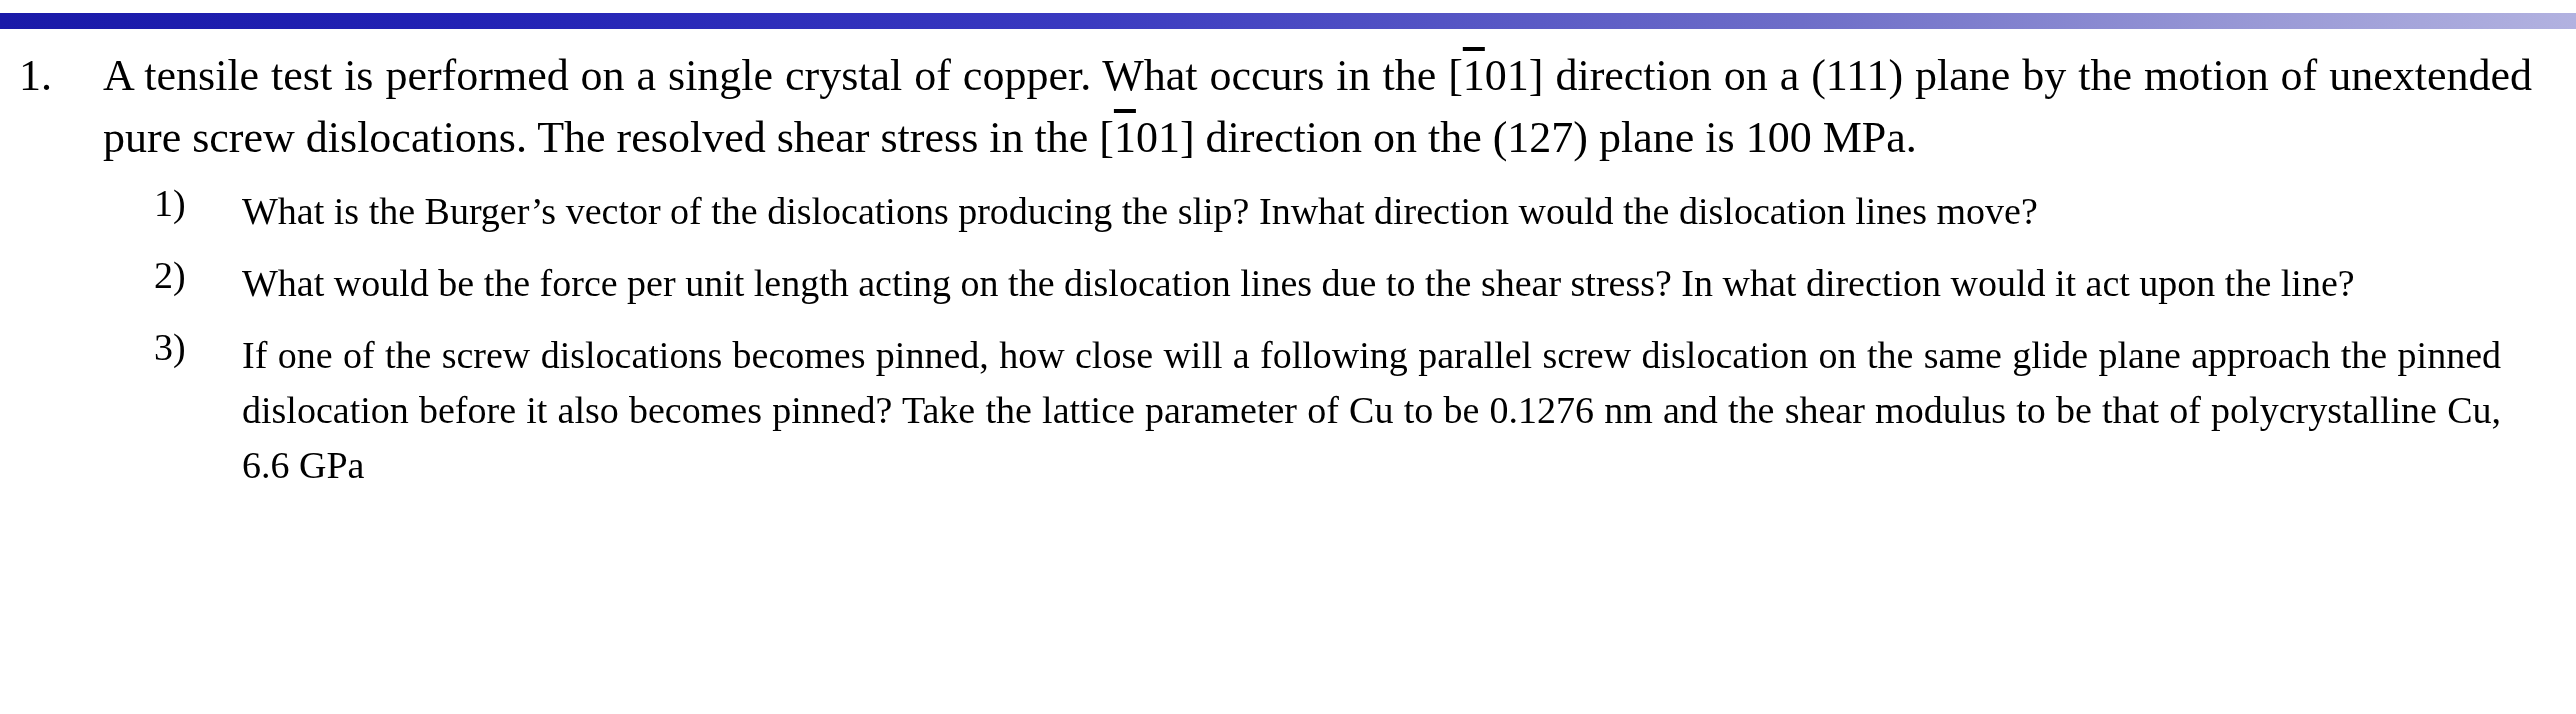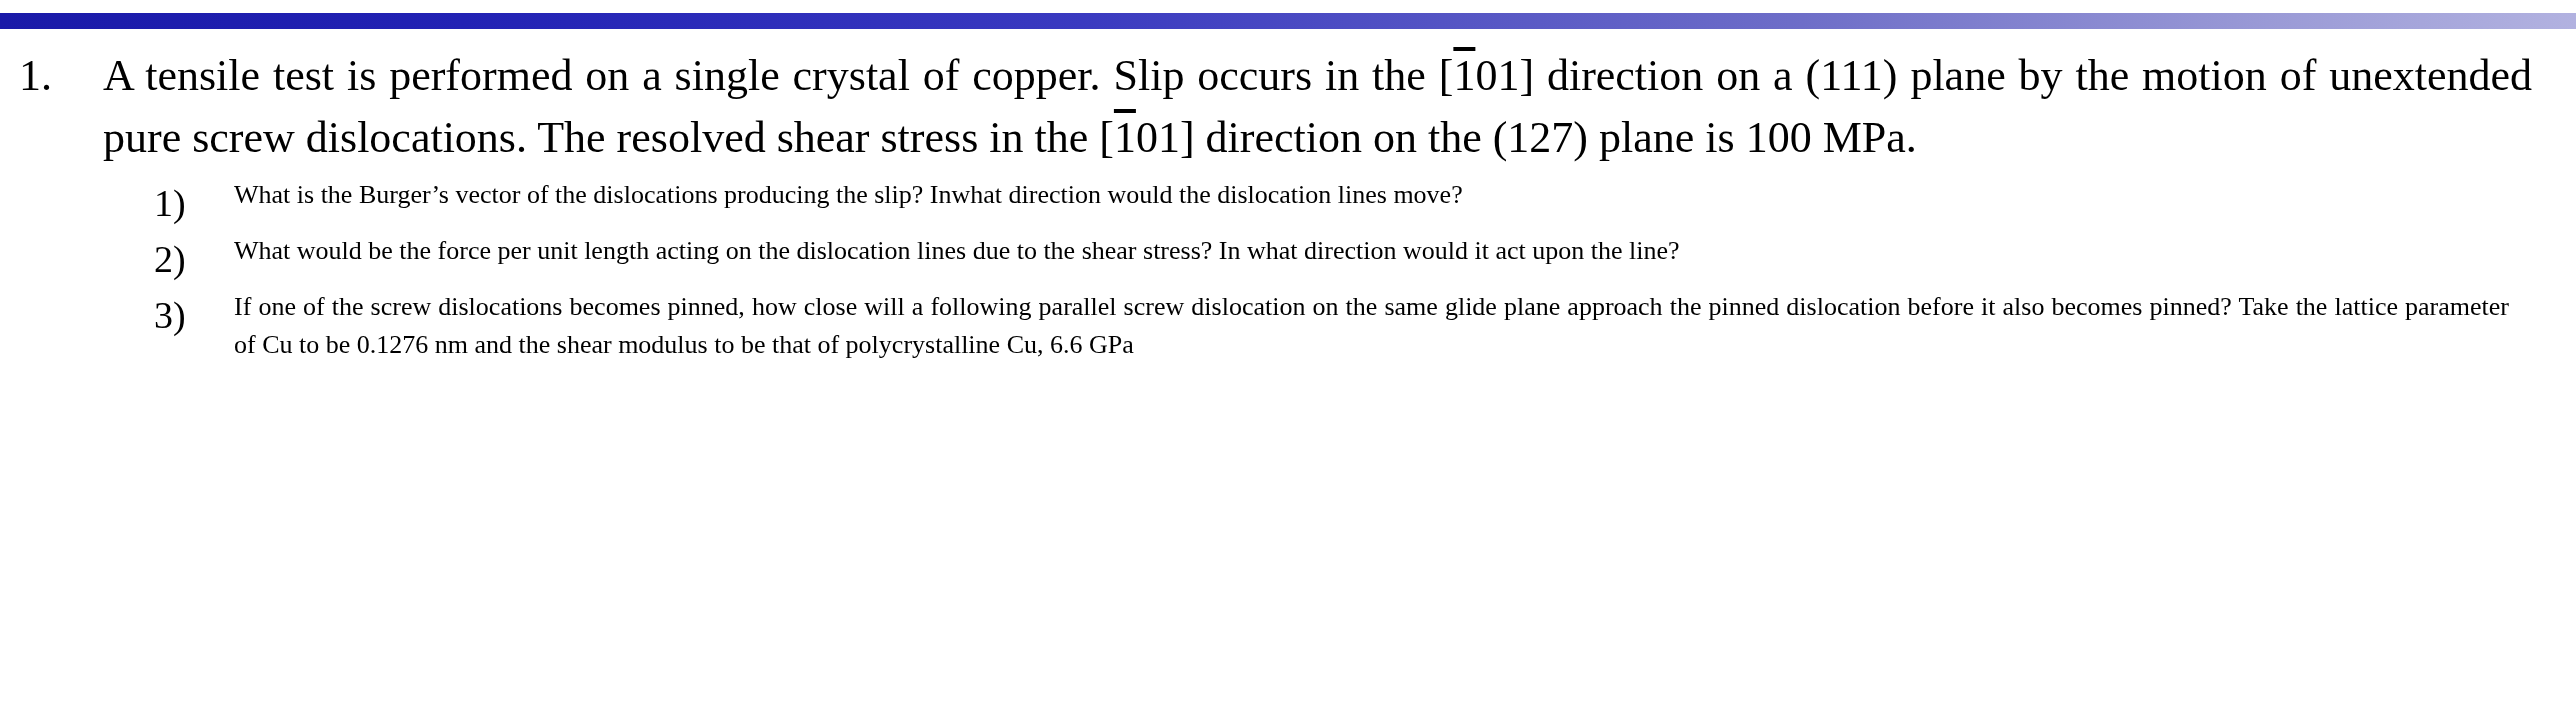--- a/index.html
+++ b/index.html
@@ -78,44 +78,44 @@
     width: 80px;
     font-size: 38px;
     line-height: 1.44;
     box-sizing: border-box;
   }
   .sub-item .body2 {
     flex: 1 1 auto;
     padding-right: 23px;
   }
   .para2 {
-    font-size: 26px;
+    font-size: 38px;
     line-height: 1.44;
     text-align: justify;
     text-justify: inter-word;
     text-align-last: left;
-    margin: 0;
+    margin: 8px;
   }
   .ovl {
     text-decoration: overline;
   }
 </style>
 </head>
 <body>
 
 <div class="page">
 
   <div class="top-rule"></div>
 
   <div class="content">
 
     <div class="item-1">
       <div class="marker">1.</div>
       <div class="body">
-        <p class="para last-line-left"><span>A tensile test is performed on a single crystal of copper. Slip occurs in the [</span><span class="ovl">1</span><span>01] direction on a (111) plane by the motion of unextended pure screw dislocations. The resolved shear stress in the [</span><span class="ovl">1</span><span>01] direction on the (127) plane is 100 MPa.</span></p>
+        <p class="para last-line-left"><span>A tensile test is performed on a single crystal of copper. What occurs in the [</span><span class="ovl">1</span><span>01] direction on a (111) plane by the motion of unextended pure screw dislocations. The resolved shear stress in the [</span><span class="ovl">1</span><span>01] direction on the (127) plane is 100 MPa.</span></p>
 
         <div class="sublist">
 
           <div class="sub-item">
             <div class="marker2">1)</div>
             <div class="body2">
               <p class="para2">What is the Burger’s vector of the dislocations producing the slip? Inwhat direction would the dislocation lines move?</p>
             </div>
           </div>
 

